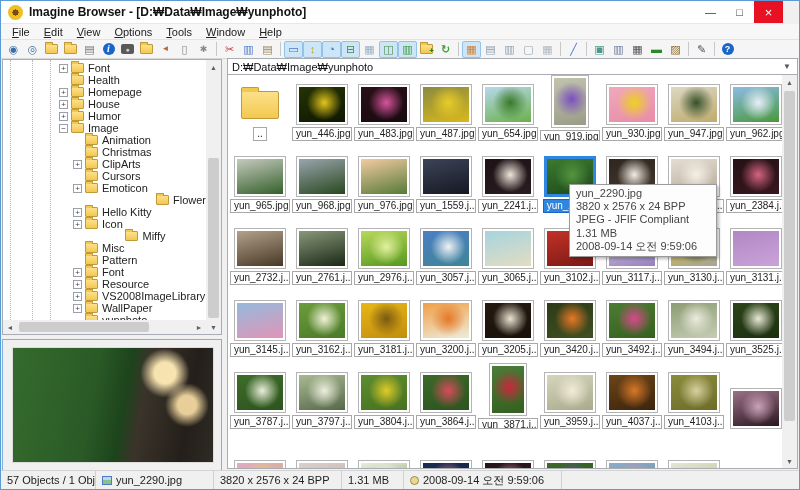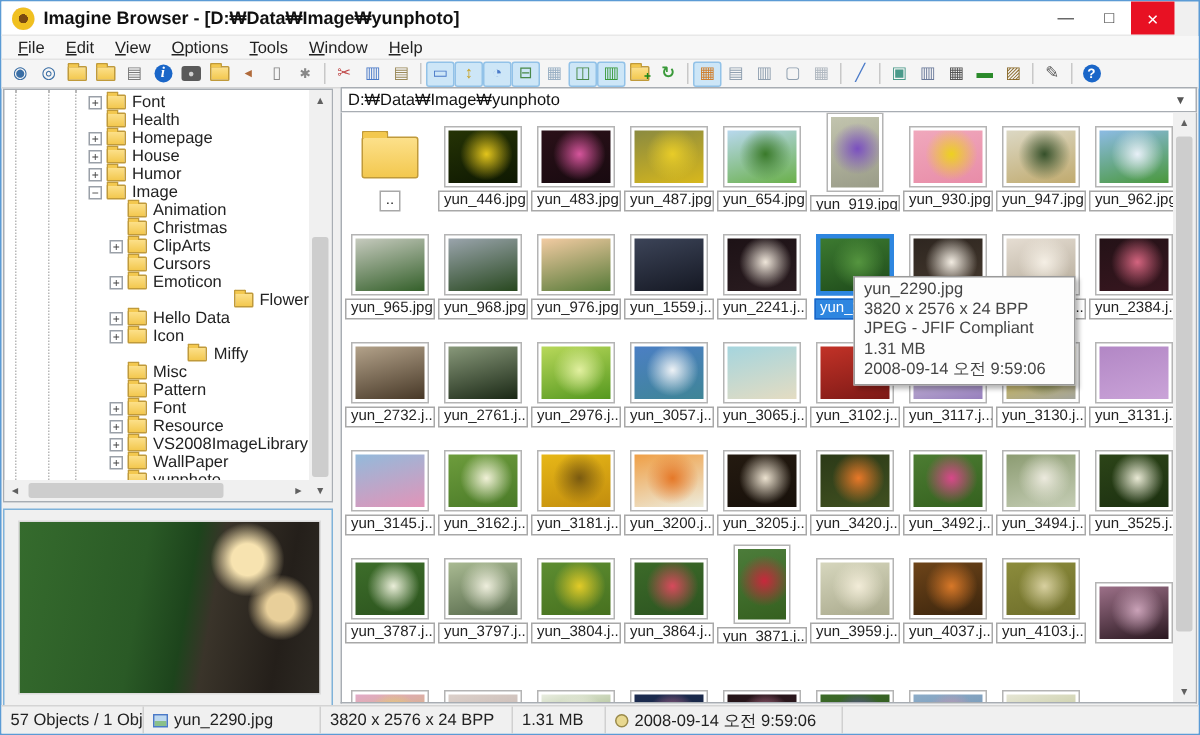--- a/index.html
+++ b/index.html
@@ -347,21 +347,21 @@
           <span class="tree-label">Emoticon</span>
         </div>
         <div class="tree-item" style="padding-left: 70px; justify-content: flex-end;">
           <span class="exp none"></span>
           <span class="fold"></span>
           <span class="tree-label">Flower</span>
         </div>
         <div class="tree-item" style="padding-left: 70px;">
           <span class="exp">+</span>
           <span class="fold"></span>
-          <span class="tree-label">Hello Data</span>
+          <span class="tree-label">Hello Kitty</span>
         </div>
         <div class="tree-item" style="padding-left: 70px;">
           <span class="exp">+</span>
           <span class="fold"></span>
           <span class="tree-label">Icon</span>
         </div>
         <div class="tree-item" style="padding-left: 70px; justify-content: center;">
           <span class="exp none"></span>
           <span class="fold"></span>
           <span class="tree-label">Miffy</span>

